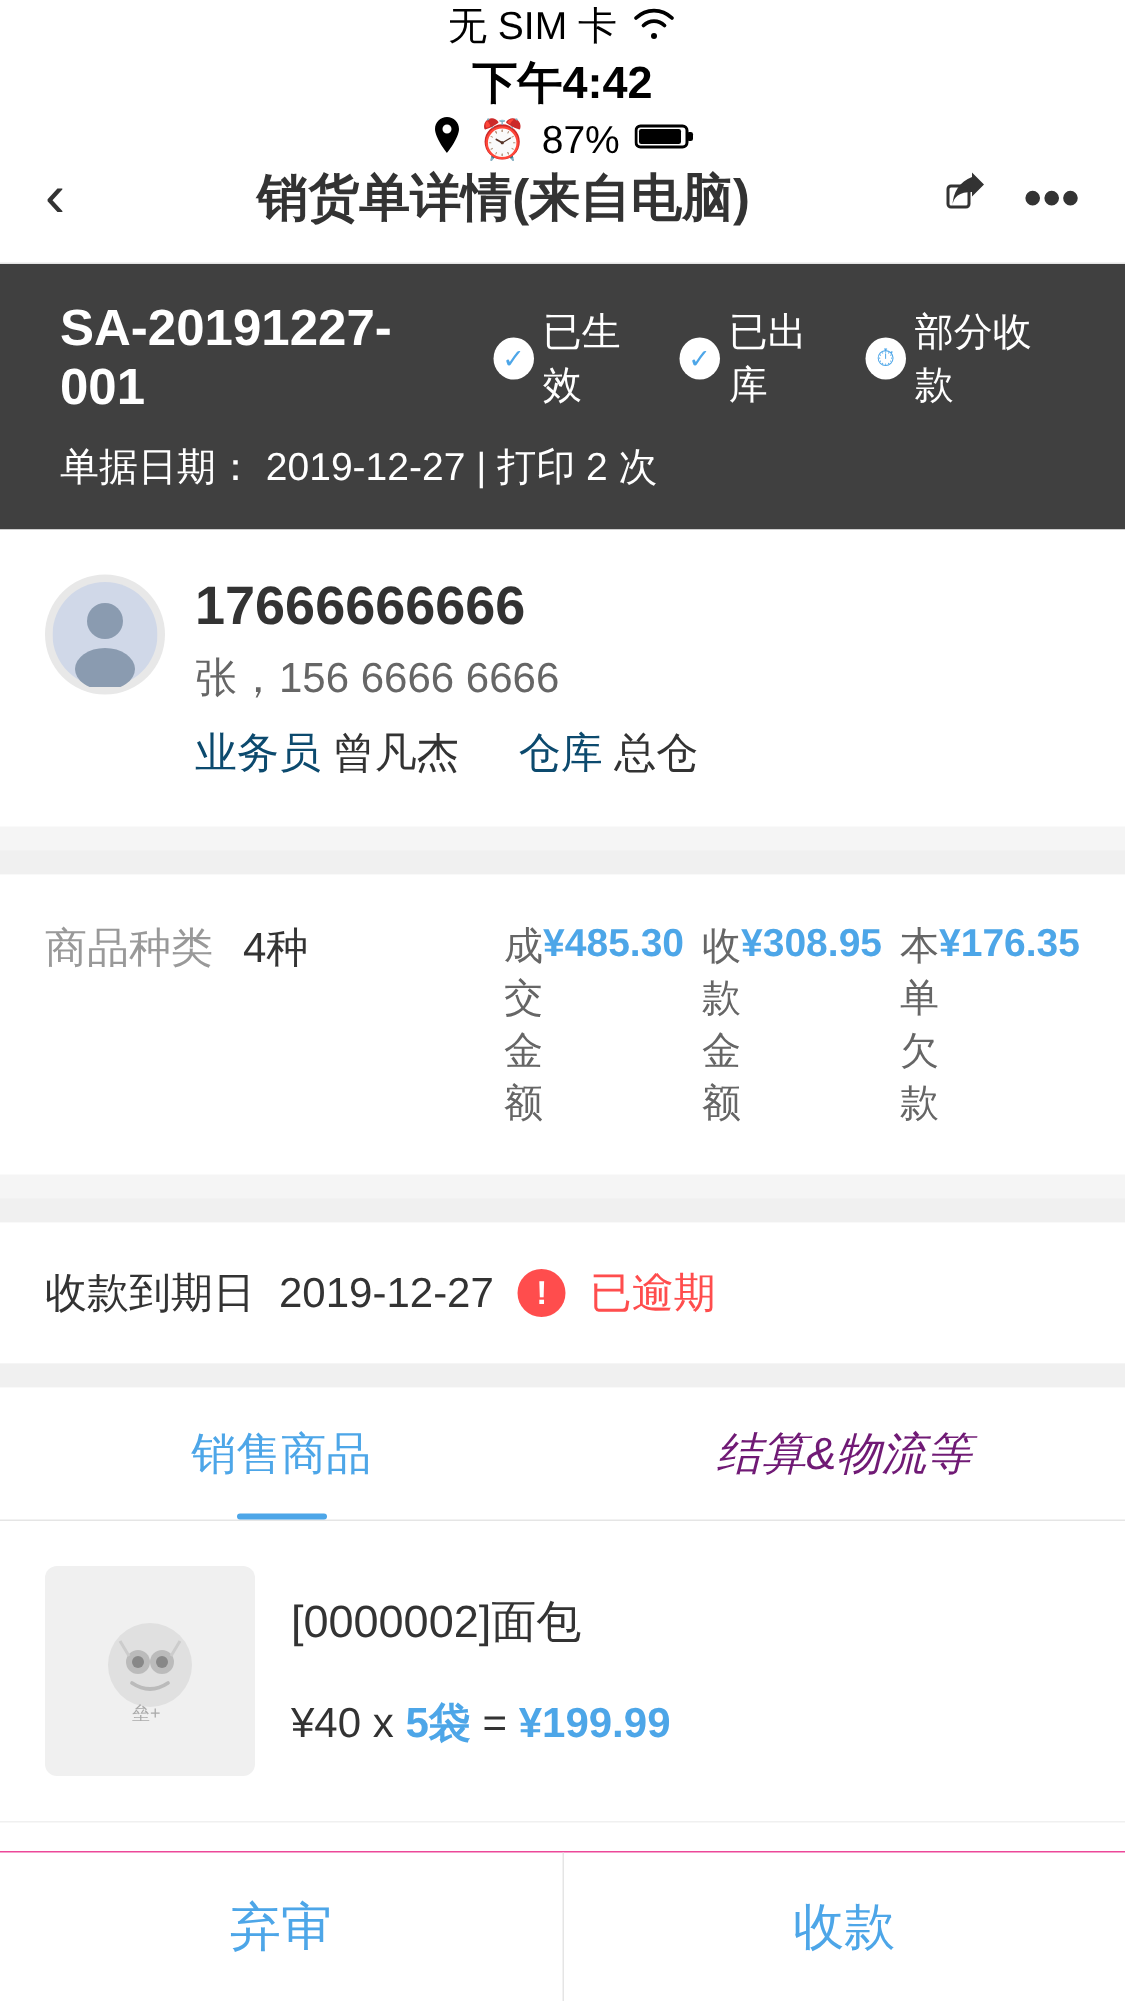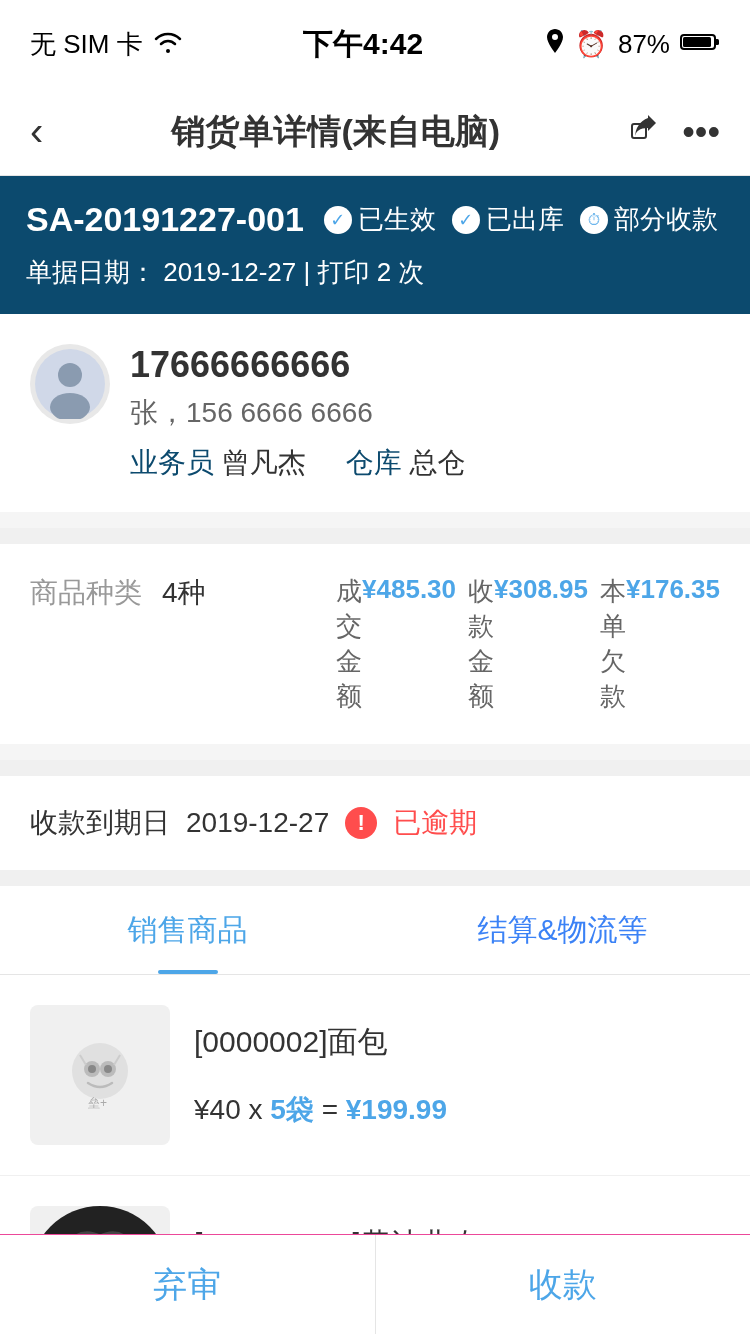--- a/index.html
+++ b/index.html
@@ -18,20 +18,21 @@
     .status-bar {
       width: 750px;
       height: 88px;
       background: #fff;
       display: flex;
       align-items: center;
       justify-content: space-between;
       padding: 0 30px;
       font-size: 28px;
       font-weight: 500;
+      flex-direction: column;
     }
     .status-bar-left {
       display: flex;
       align-items: center;
       gap: 10px;
       font-size: 26px;
       color: #000;
     }
     .status-bar-center {
       font-size: 30px;
@@ -73,22 +74,22 @@
       gap: 20px;
     }
     .nav-icon {
       font-size: 36px;
       color: #333;
       cursor: pointer;
     }
 
     
     .header-card {
-      background: #0c4a6e;
-      padding: 24px 26px;
+      background: #404040;
+      padding: 24px 40px;
     }
     .header-card-top {
       display: flex;
       align-items: center;
       gap: 20px;
       margin-bottom: 16px;
     }
     .order-id {
       font-size: 34px;
       font-weight: 700;
@@ -260,21 +261,22 @@
       align-items: center;
       justify-content: center;
       font-size: 30px;
       cursor: pointer;
       position: relative;
     }
     .tab.active {
       color: #4da6e8;
     }
     .tab.inactive {
-      color: #3b82f6;
+      color: #701a75;
+      font-style: italic;
     }
     .tab-underline {
       position: absolute;
       bottom: 0;
       height: 4px;
       width: 60px;
       background: #4da6e8;
       border-radius: 2px;
     }
 

